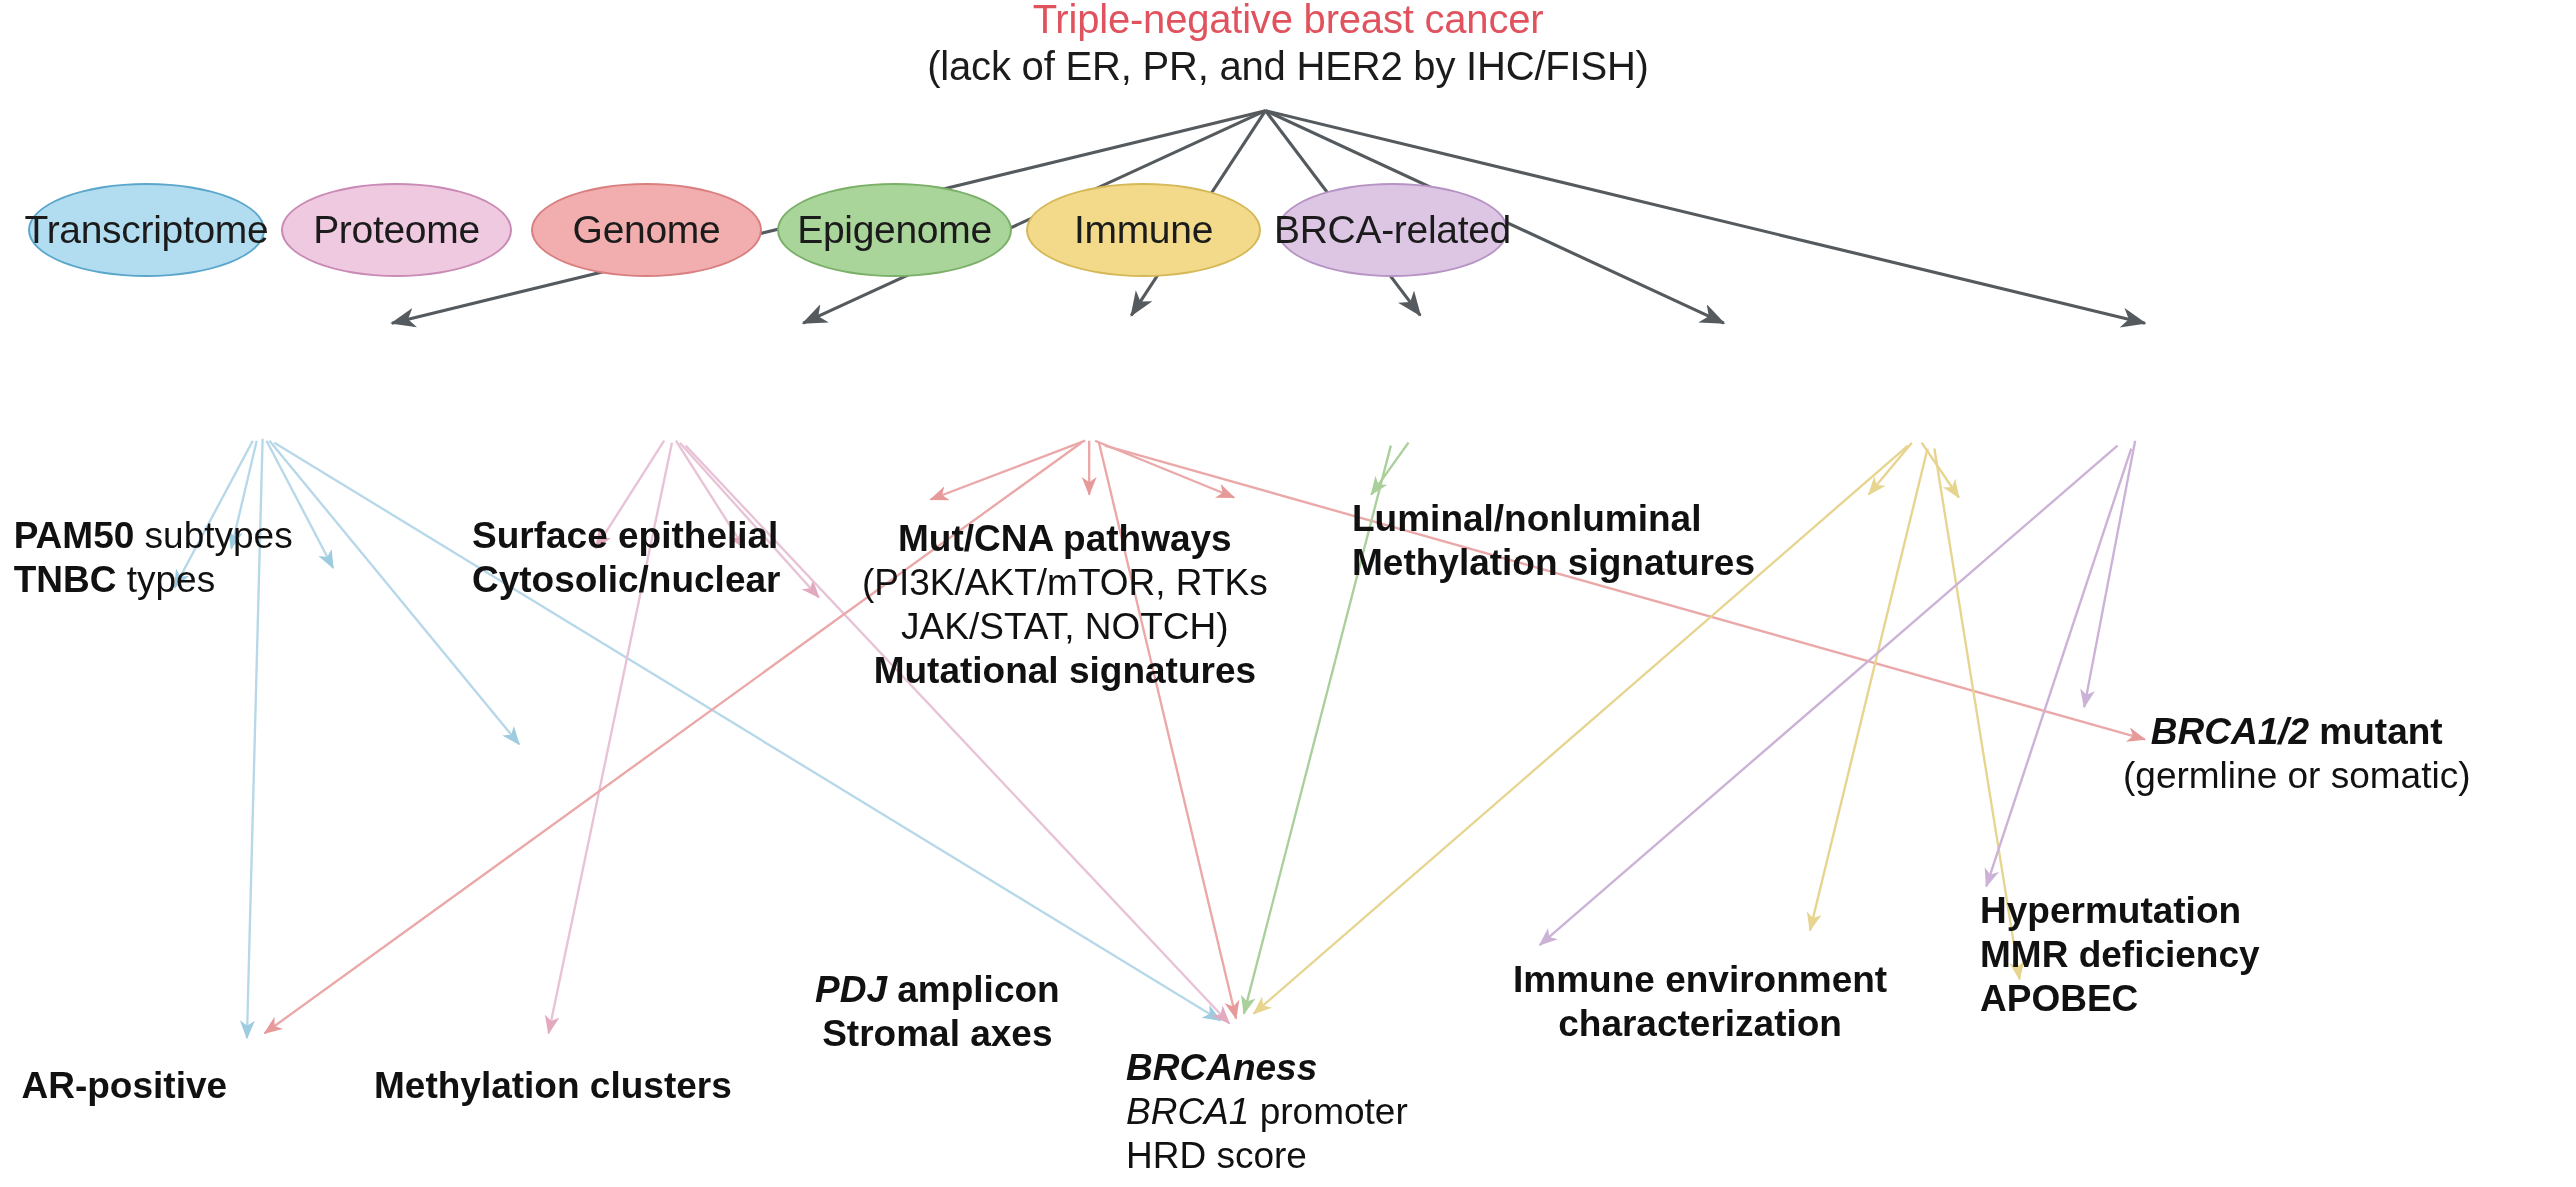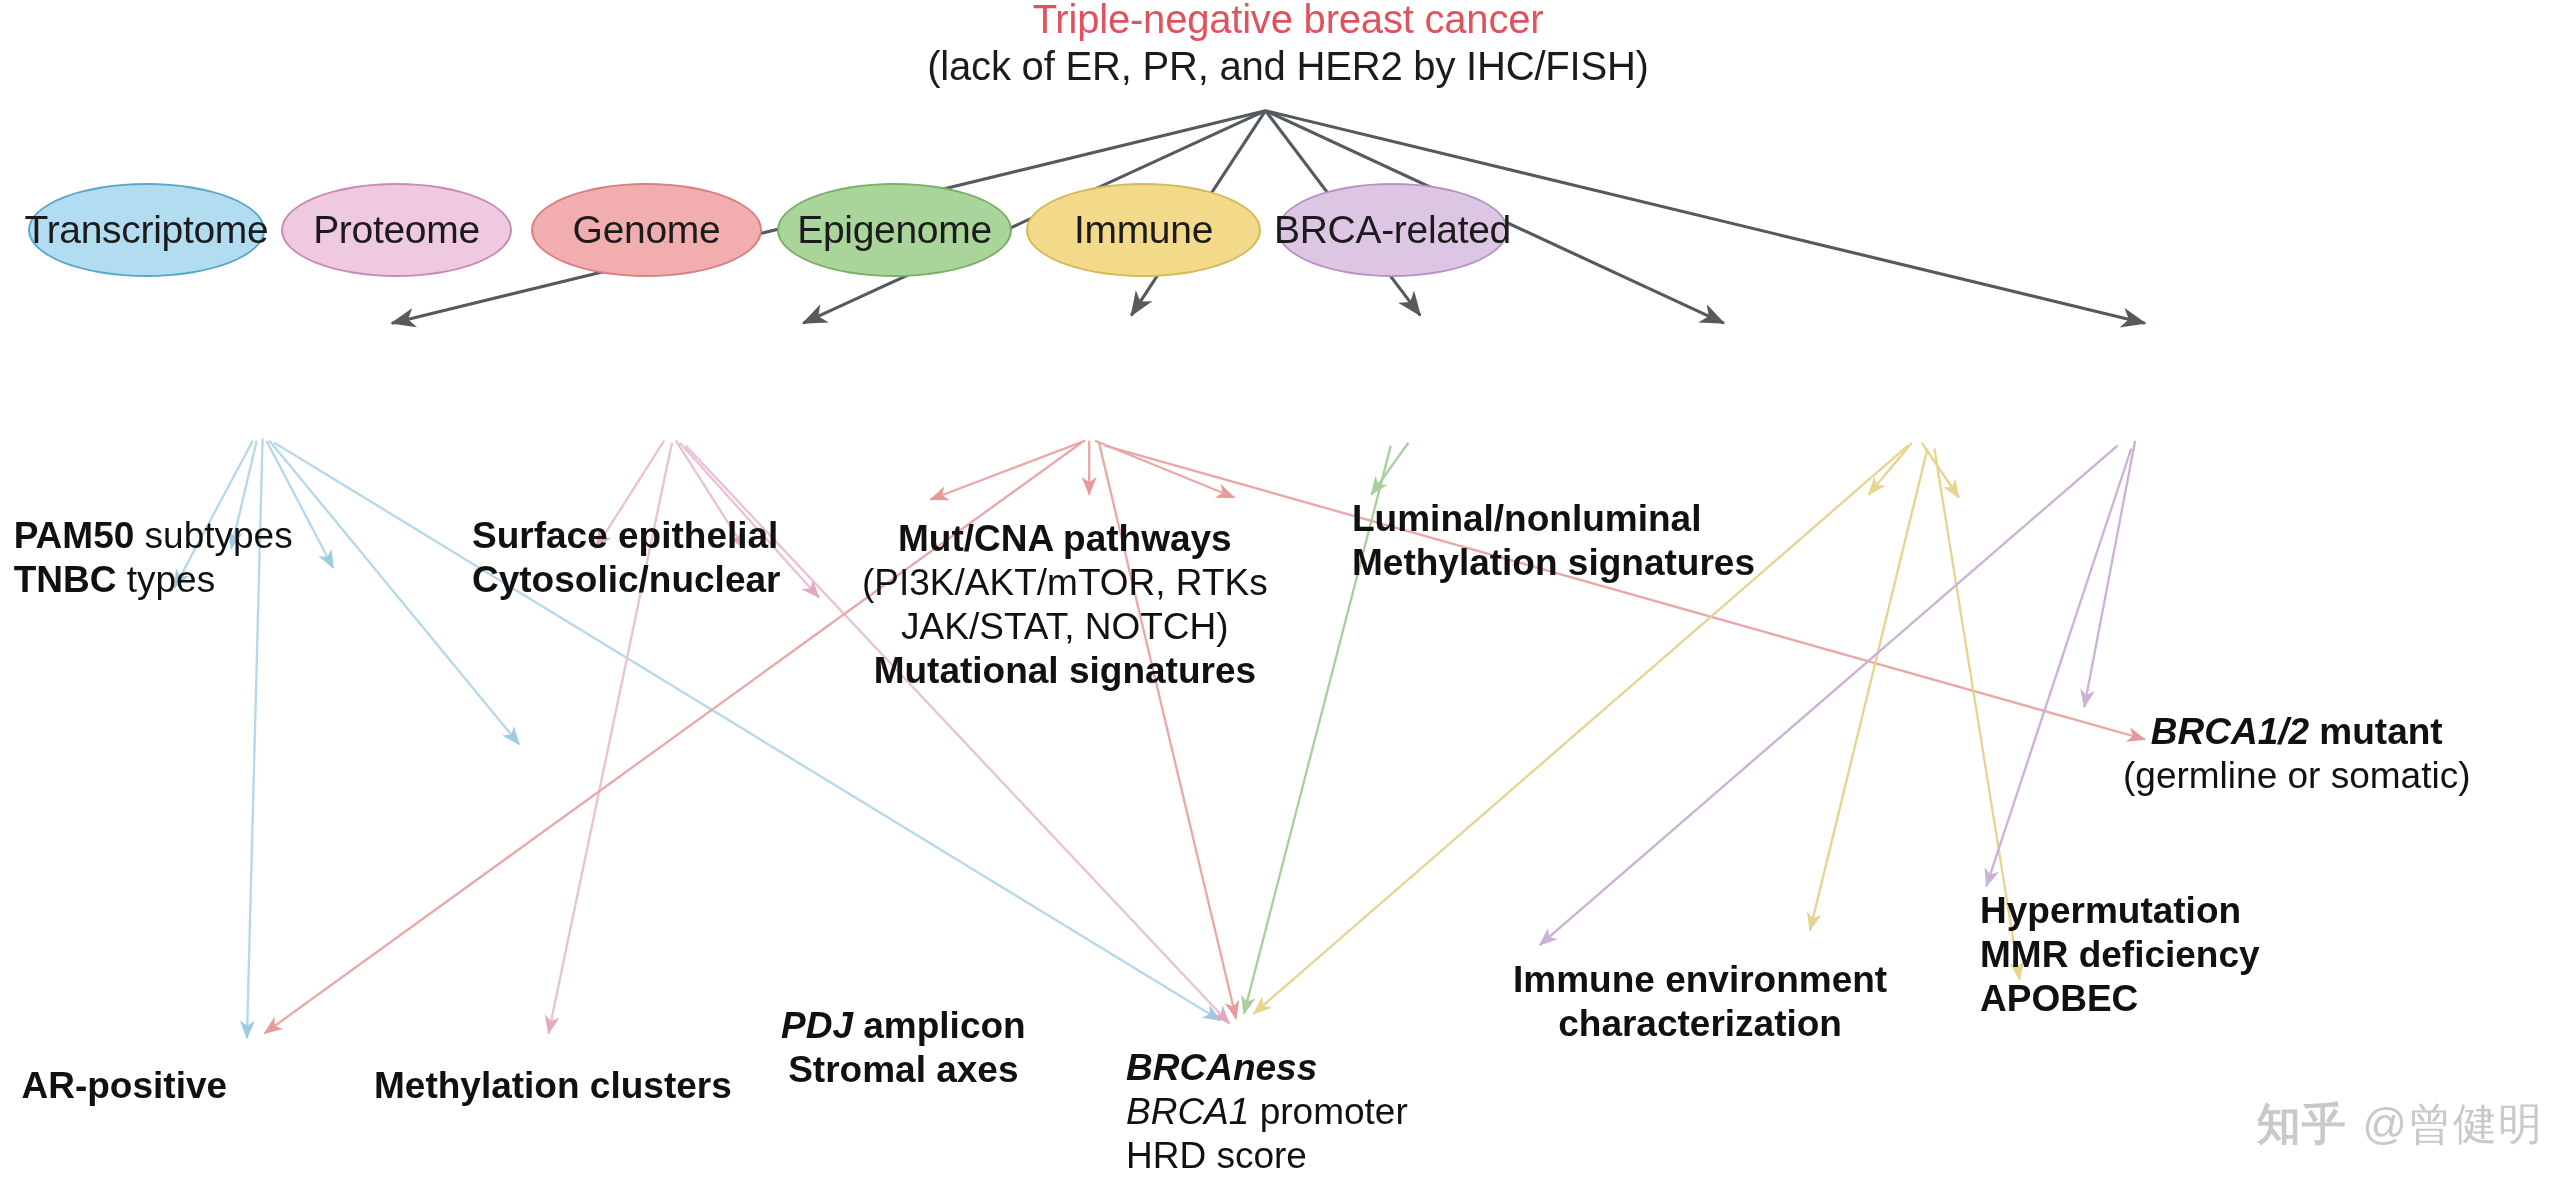--- a/index.html
+++ b/index.html
@@ -225,35 +225,31 @@
     </div>
   <div class="note" id="note-hypermutation-note" style="left:1980px; top:889px;">
       <span class="line"><span class="b">Hypermutation</span></span>
       <span class="line"><span class="b">MMR deficiency</span></span>
       <span class="line"><span class="b">APOBEC</span></span>
     </div>
   <div class="note center" id="note-immune-env-note" style="left:1513px; top:958px;">
       <span class="line"><span class="b">Immune environment</span></span>
       <span class="line"><span class="b">characterization</span></span>
     </div>
-  <div class="note center" id="note-pdj-note" style="left:781px; top:968px;margin-top:36px;">
+  <div class="note center" id="note-pdj-note" style="left:815px; top:968px;">
       <span class="line"><span class="bi">PDJ</span><span class="b"> amplicon</span></span>
       <span class="line"><span class="b">Stromal axes</span></span>
     </div>
   <div class="note" id="note-brcaness-note" style="left:1126px; top:1046px;">
       <span class="line"><span class="bi">BRCAness</span></span>
       <span class="line"><span class="i">BRCA1</span><span class="r"> promoter</span></span>
       <span class="line"><span class="r">HRD score</span></span>
     </div>
   <div class="note" id="note-ar-positive-note" style="left:21.5px; top:1064px;">
       <span class="line"><span class="b">AR-positive</span></span>
     </div>
   <div class="note" id="note-integrative-clusters-note" style="left:374px; top:1064px;">
       <span class="line"><span class="b">Methylation clusters</span></span>
     </div>
 
-  <div id="watermark" style="color: rgb(201, 201, 201);">
-    <span class="wm-logo">知乎</span>
-    <span class="wm-handle">@曾健明</span>
-  </div>
 
 </div>
 
 
 </body></html>

